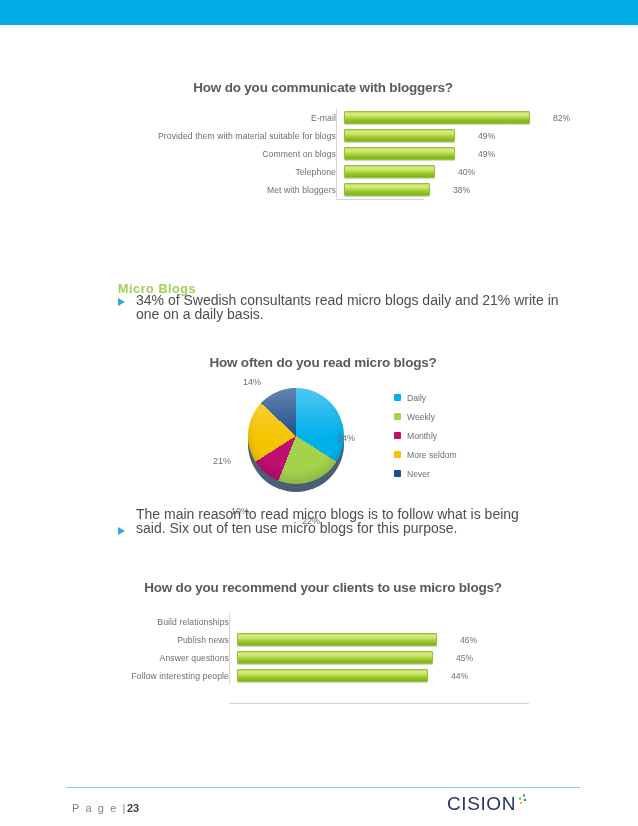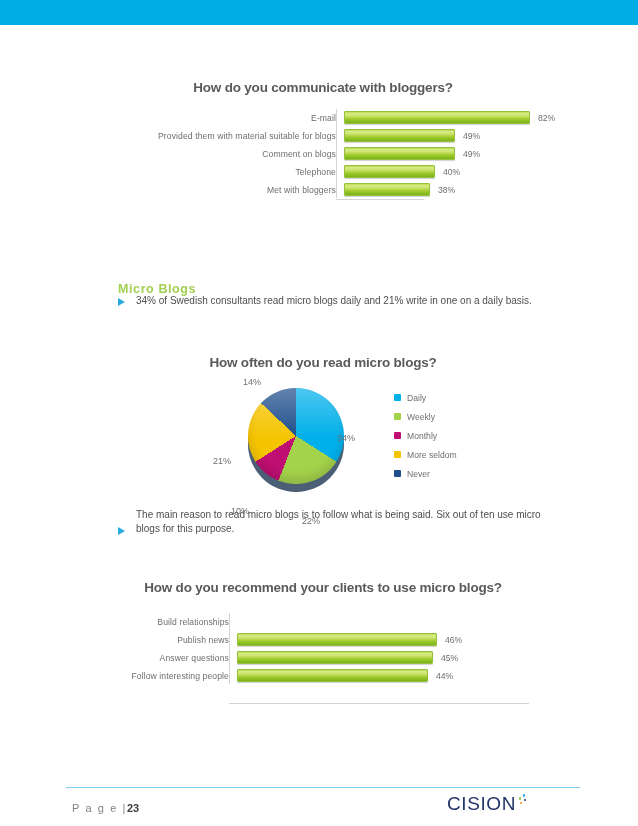--- a/index.html
+++ b/index.html
@@ -74,21 +74,21 @@
         #8cc022 80%,
         #7cb21f 100%);
     border: 1px solid #96c03c;
     border-radius: 1px;
     box-shadow: 0 1px 1px rgba(0,0,0,0.18);
     box-sizing: border-box;
   }
   .bar-value {
     font-size: 8.6px;
     color: #6d6e71;
-    padding-left: 8px;
+    padding-left: 23px;
     white-space: nowrap;
   }
   .bar-axis {
     position: absolute;
     top: 0;
     bottom: 0;
     width: 1px;
     background: #d4d4d4;
   }
   .bar-baseline {
@@ -134,21 +134,21 @@
   .bullet-marker {
     flex: 0 0 auto;
     width: 0; height: 0;
     border-top: 4.5px solid transparent;
     border-bottom: 4.5px solid transparent;
     border-left: 7px solid #29abe2;
     margin-top: 3.5px;
     margin-right: 11px;
   }
   .bullet-text {
-    font-size: 10px;
+    font-size: 14px;
     line-height: 13.5px;
     color: #4d4e50;
   }
 
   
   #pieblock {
     position: absolute;
     left: 0; top: 330px;
     width: 638px;
   }

